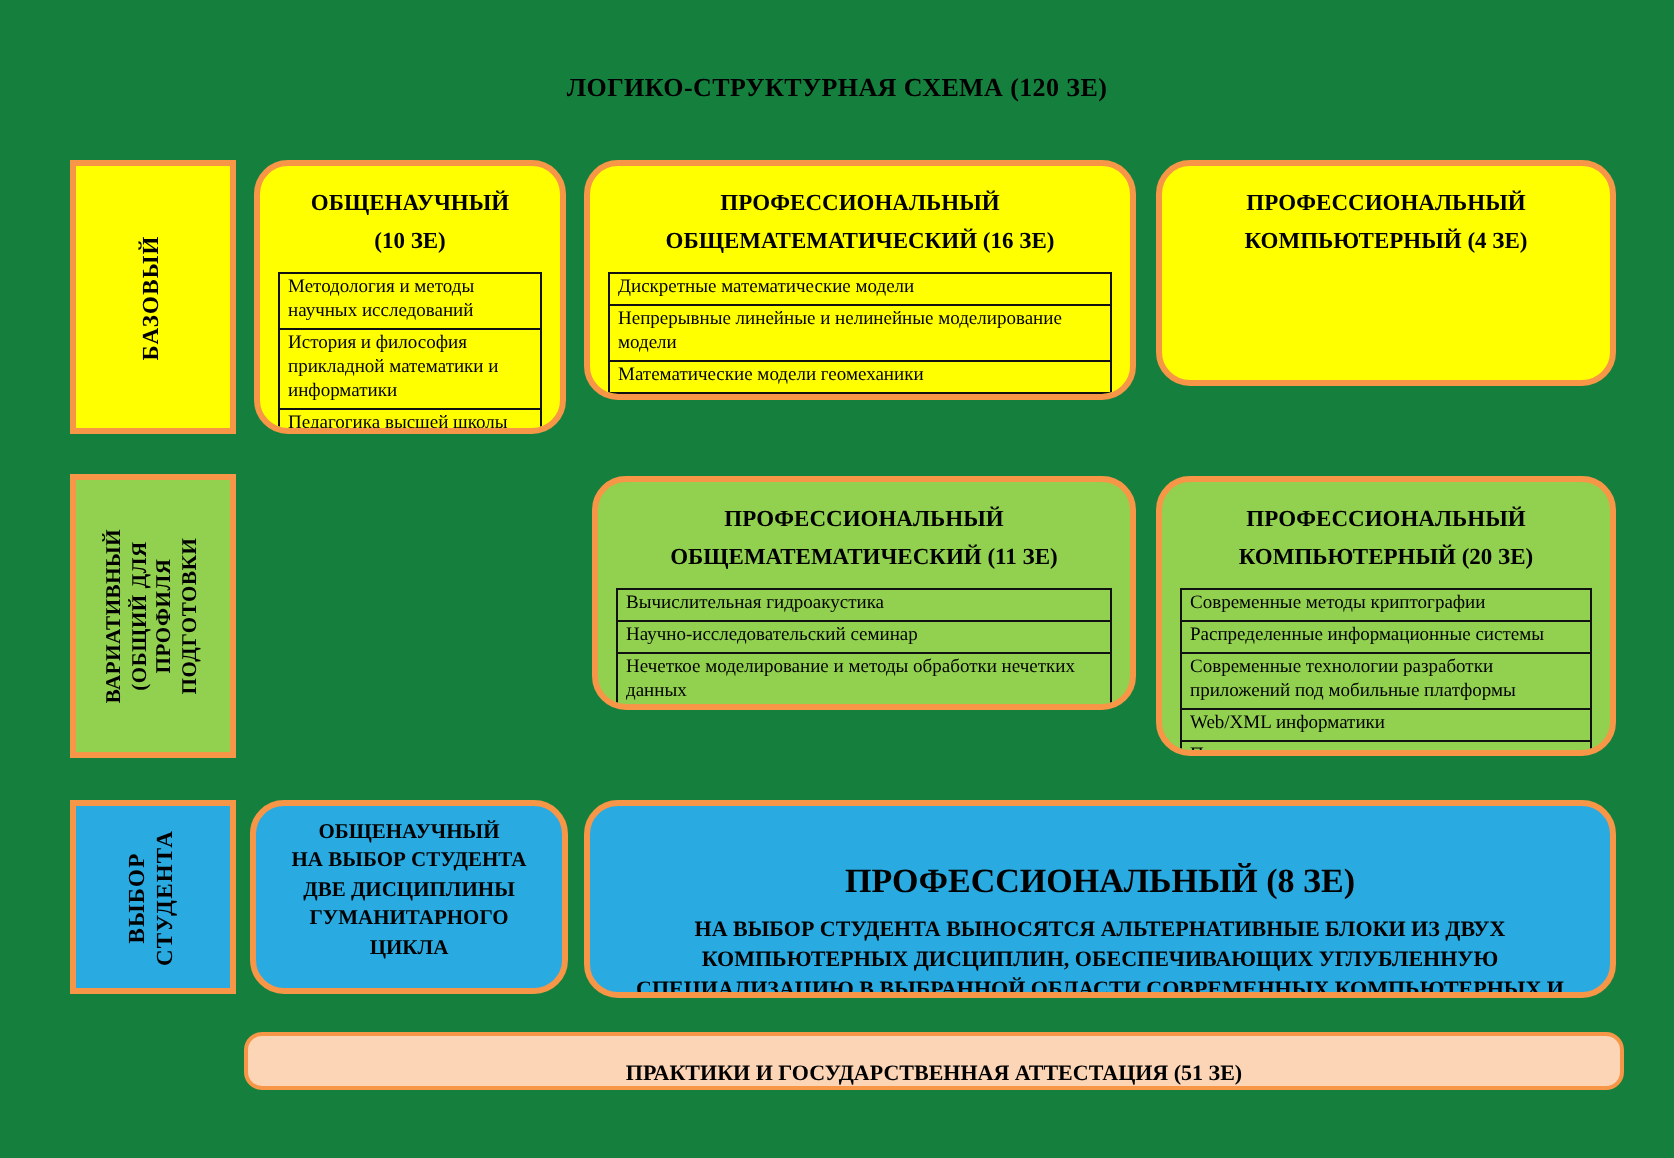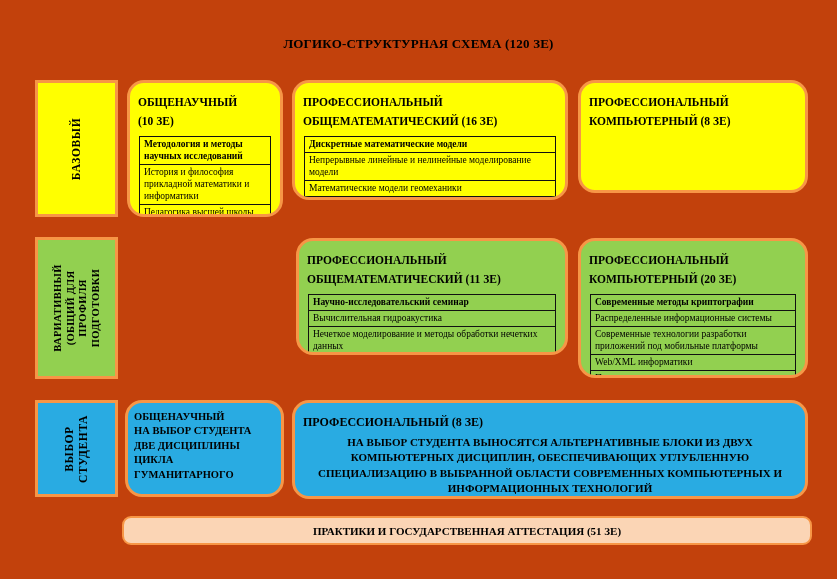--- a/index.html
+++ b/index.html
@@ -6,21 +6,21 @@
     --orange:#F79646;
     --yellow:#FFFF00;
     --green:#92D050;
     --blue:#29ABE2;
     --peach:#FBD5B5;
     --ink:#000000;
   }
   *{box-sizing:border-box;margin:0;padding:0;}
   html,body{background:#ffffff;}
   body{font-family:"Liberation Serif","DejaVu Serif",serif;color:var(--ink);}
-  .canvas{position:relative;width:837px;height:579px;background:#c2410c;overflow:hidden;}
+  .canvas{position:relative;width:837px;height:579px;background:#15803d;overflow:hidden;}
 
   .diagram-title{
     position:absolute;left:0;top:36px;width:837px;
     text-align:center;font-weight:bold;font-size:13px;letter-spacing:0.2px;
   }
 
   
   .side-label{
     position:absolute;background:var(--yellow);
     border:3px solid var(--orange);
@@ -38,53 +38,53 @@
 
   
   .block{
     position:absolute;border:3px solid var(--orange);border-radius:17px;
     overflow:hidden;
   }
   .block.yellow{background:var(--yellow);}
   .block.green{background:var(--green);}
   .block.blue{background:var(--blue);}
 
-  .block-title{padding-top:9px;font-weight:bold;font-size:11.5px;}
+  .block-title{padding-top:9px;text-align:center;font-weight:bold;font-size:11.5px;}
   .block-title .tline{margin:3px 8px;line-height:1.35;}
 
   .disc-list{
     margin:7px 9px 0 9px;border:1px solid #111;
   }
   .disc-list .li{
     font-size:9.5px;line-height:1.27;padding:1px 4px 2px 4px;
     border-top:1px solid #111;
   }
-  .disc-list .li:first-child{border-top:none;font-weight:bold;}
+  .disc-list .li:first-child{border-top:none;}
 
   #blk-a{left:127px;top:80px;width:156px;height:137px;}
   #blk-b{left:292px;top:80px;width:276px;height:120px;}
   #blk-c{left:578px;top:80px;width:230px;height:113px;}
   #blk-d{left:296px;top:238px;width:272px;height:117px;}
   #blk-e{left:578px;top:238px;width:230px;height:140px;}
 
   #blk-f{left:125px;top:400px;width:159px;height:97px;}
   #blk-f .block-title{padding-top:7px;font-size:10.5px;}
   #blk-f .tline{margin:0 6px;line-height:1.38;}
 
   #blk-g{left:292px;top:400px;width:516px;height:99px;}
-  #blk-g .block-title{padding-top:8px;font-size:12px;}
+  #blk-g .block-title{padding-top:24px;font-size:17px;}
   #blk-g .block-body{
     margin:5px 14px 0 14px;text-align:center;font-weight:bold;
     font-size:11px;line-height:1.38;
   }
 
   .footer-bar{
     position:absolute;left:122px;top:516px;width:690px;height:29px;
     background:var(--peach);border:2.5px solid var(--orange);border-radius:9px;
-    display:flex;align-items:center;justify-content:center;
+    display:flex;align-items:flex-end;justify-content:center;
     font-weight:bold;font-size:11px;
   }
 </style>
 </head>
 <body>
 
 <div class="canvas">
 
   <div class="diagram-title">ЛОГИКО-СТРУКТУРНАЯ СХЕМА (120 ЗЕ)</div>
 
@@ -114,41 +114,41 @@
     <div class="disc-list">
       <div class="li">Дискретные математические модели</div>
       <div class="li">Непрерывные линейные и нелинейные моделирование модели</div>
       <div class="li">Математические модели геомеханики</div>
     </div>
   </div>
 
   <div class="block yellow" id="blk-c">
     <div class="block-title">
       <div class="tline">ПРОФЕССИОНАЛЬНЫЙ</div>
-      <div class="tline">КОМПЬЮТЕРНЫЙ (8 ЗЕ)</div>
+      <div class="tline">КОМПЬЮТЕРНЫЙ (4 ЗЕ)</div>
     </div>
   </div>
 
   <div class="side-label" id="side-variative">
     <div class="rot">
       <div>ВАРИАТИВНЫЙ</div>
       <div>(ОБЩИЙ ДЛЯ</div>
       <div>ПРОФИЛЯ</div>
       <div>ПОДГОТОВКИ</div>
     </div>
   </div>
 
   <div class="block green" id="blk-d">
     <div class="block-title">
       <div class="tline">ПРОФЕССИОНАЛЬНЫЙ</div>
       <div class="tline">ОБЩЕМАТЕМАТИЧЕСКИЙ (11 ЗЕ)</div>
     </div>
     <div class="disc-list">
+      <div class="li">Вычислительная гидроакустика</div>
       <div class="li">Научно-исследовательский семинар</div>
-      <div class="li">Вычислительная гидроакустика</div>
       <div class="li">Нечеткое моделирование и методы обработки нечетких данных</div>
     </div>
   </div>
 
   <div class="block green" id="blk-e">
     <div class="block-title">
       <div class="tline">ПРОФЕССИОНАЛЬНЫЙ</div>
       <div class="tline">КОМПЬЮТЕРНЫЙ (20 ЗЕ)</div>
     </div>
     <div class="disc-list">
@@ -165,22 +165,22 @@
       <div>ВЫБОР</div>
       <div>СТУДЕНТА</div>
     </div>
   </div>
 
   <div class="block blue" id="blk-f">
     <div class="block-title">
       <div class="tline">ОБЩЕНАУЧНЫЙ</div>
       <div class="tline">НА ВЫБОР СТУДЕНТА</div>
       <div class="tline">ДВЕ ДИСЦИПЛИНЫ</div>
+      <div class="tline">ГУМАНИТАРНОГО</div>
       <div class="tline">ЦИКЛА</div>
-      <div class="tline">ГУМАНИТАРНОГО</div>
     </div>
   </div>
 
   <div class="block blue" id="blk-g">
     <div class="block-title">
       <div class="tline">ПРОФЕССИОНАЛЬНЫЙ (8 ЗЕ)</div>
     </div>
     <div class="block-body">НА ВЫБОР СТУДЕНТА ВЫНОСЯТСЯ АЛЬТЕРНАТИВНЫЕ БЛОКИ ИЗ ДВУХ КОМПЬЮТЕРНЫХ ДИСЦИПЛИН, ОБЕСПЕЧИВАЮЩИХ УГЛУБЛЕННУЮ СПЕЦИАЛИЗАЦИЮ В ВЫБРАННОЙ ОБЛАСТИ СОВРЕМЕННЫХ КОМПЬЮТЕРНЫХ И ИНФОРМАЦИОННЫХ ТЕХНОЛОГИЙ</div>
   </div>
 

